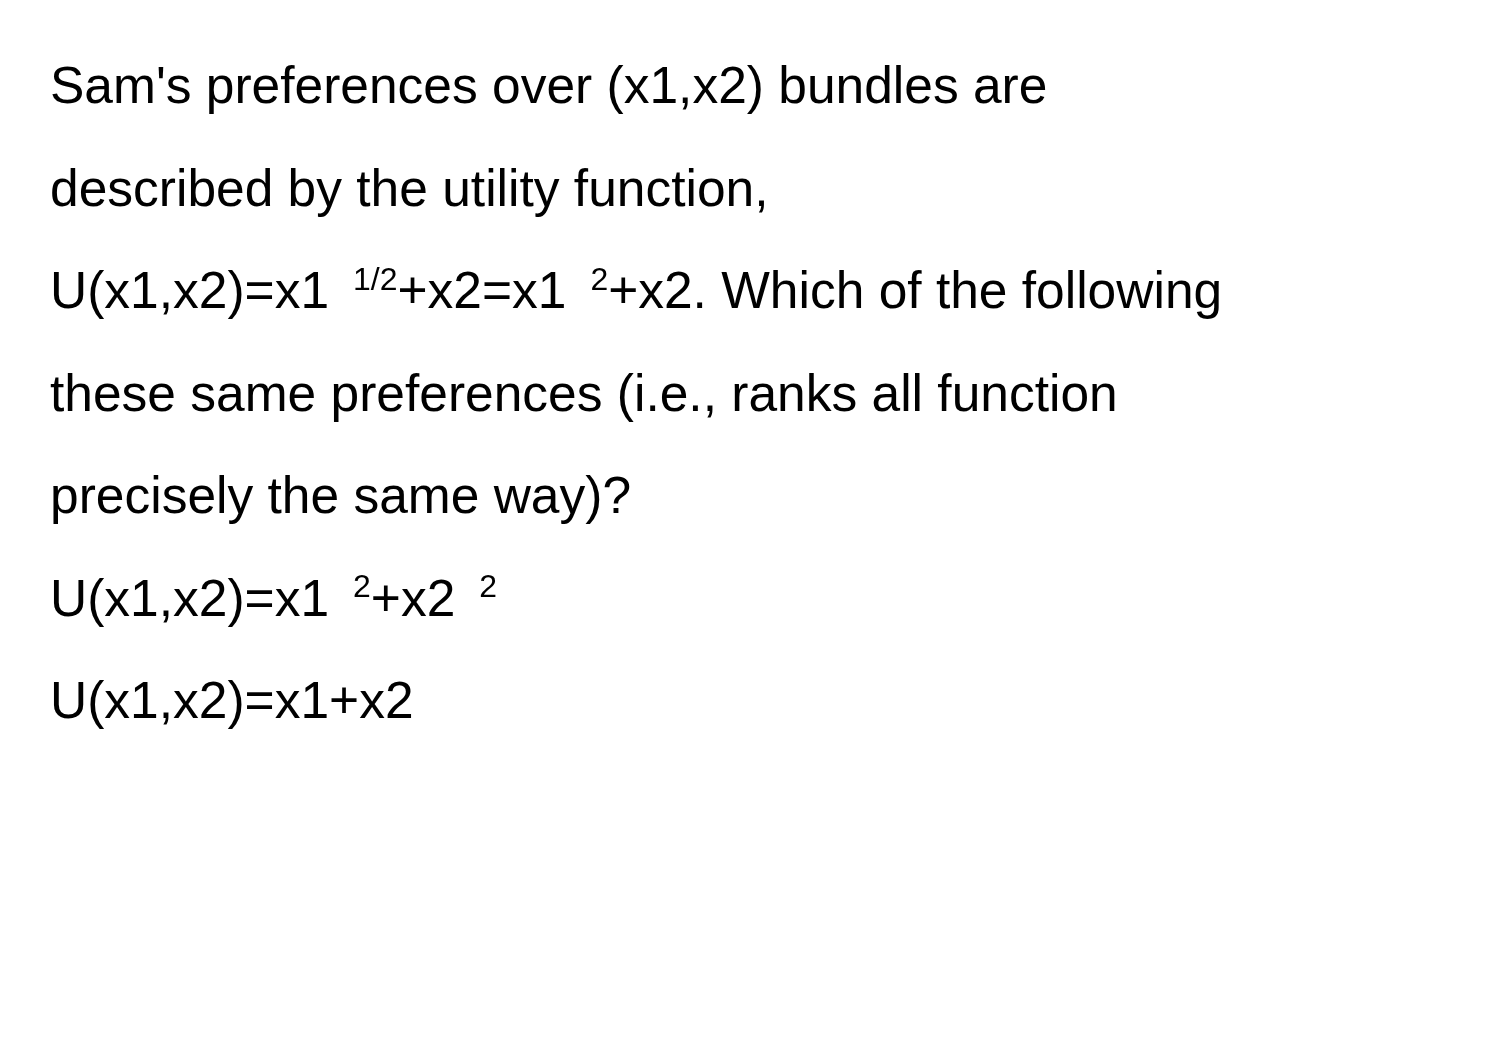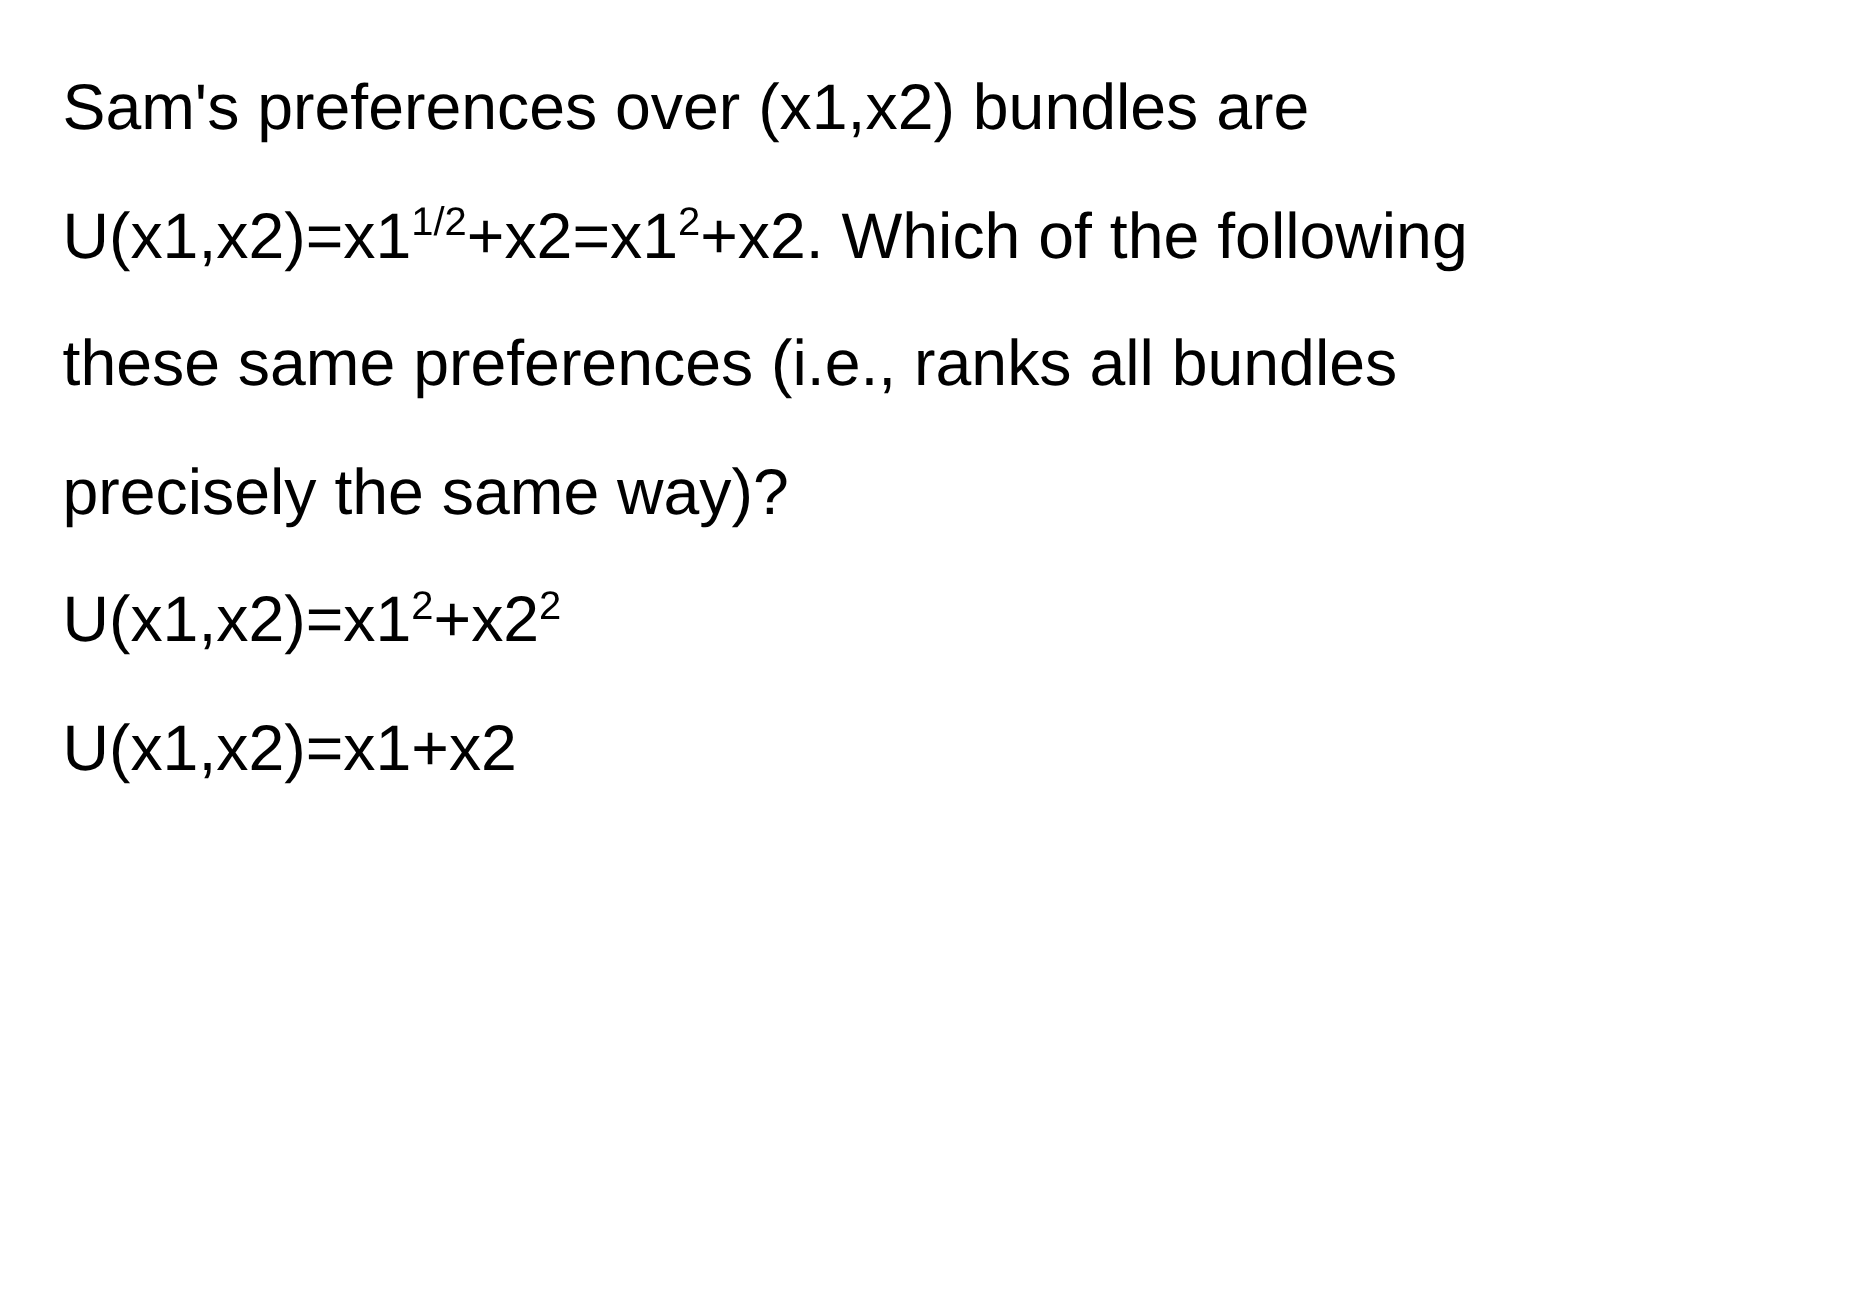--- a/index.html
+++ b/index.html
@@ -19,36 +19,38 @@
     font-size: 51.5px;
     line-height: 1.0;
     margin-bottom: 51px;
     white-space: nowrap;
   }
   .line:last-child { margin-bottom: 0; }
   sup {
     font-size: 0.62em;
     vertical-align: super;
     line-height: 0;
+    margin-left: 24px;
   }
 </style>
 </head>
 <body>
 
 <div class="page">
 
   <div class="line">Sam's preferences over (x1,x2) bundles are</div>
 
+  <div class="line">described by the utility function,</div>
 
   <div class="line">
     <span>U(x1,x2)=x1</span><sup>1/2</sup><span>+x2=x1</span><sup>2</sup><span>+x2. Which of the following</span>
   </div>
 
 
-  <div class="line">these same preferences (i.e., ranks all bundles</div>
+  <div class="line">these same preferences (i.e., ranks all function</div>
 
   <div class="line">precisely the same way)?</div>
 
 
   <div class="line">
     <span>U(x1,x2)=x1</span><sup>2</sup><span>+x2</span><sup>2</sup>
   </div>
 
 
   <div class="line">U(x1,x2)=x1+x2</div>

